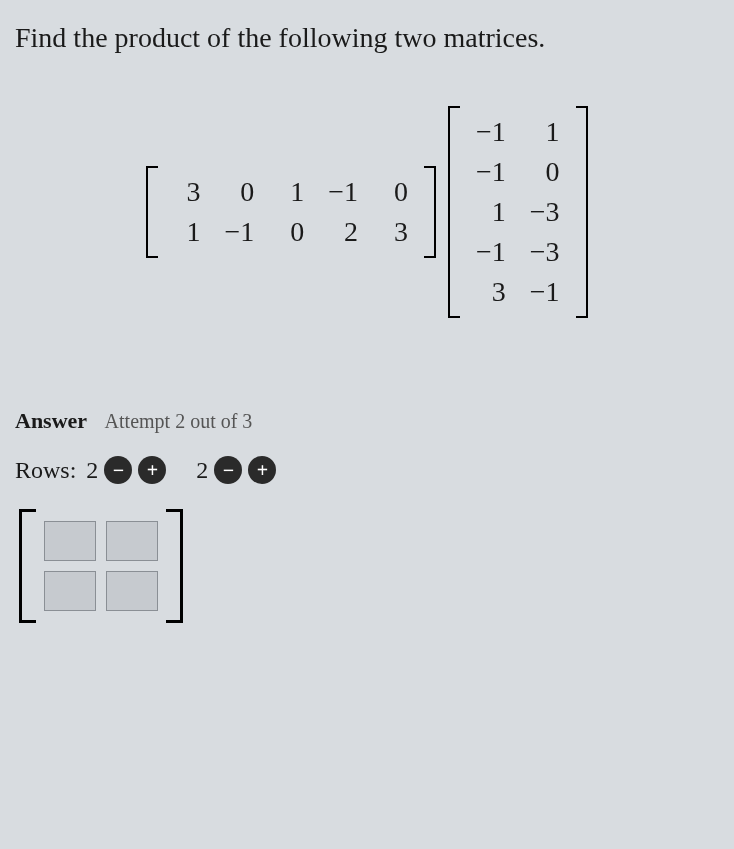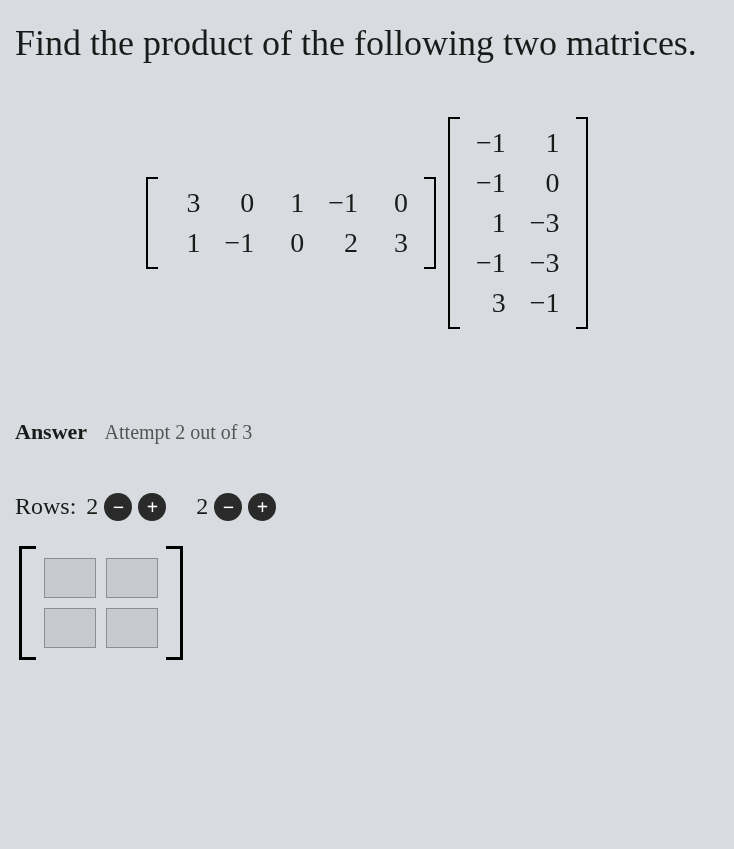--- a/index.html
+++ b/index.html
@@ -6,21 +6,21 @@
     margin: 0;
     padding: 20px 15px;
     font-family: Georgia, 'Times New Roman', serif;
     background: #d8dce0;
     color: #1a1a1a;
     width: 734px;
     height: 849px;
     box-sizing: border-box;
   }
   .question {
-    font-size: 36px;
+    font-size: 28px;
     line-height: 1.3;
     margin-bottom: 50px;
   }
   .matrices-row {
     display: flex;
     justify-content: center;
     align-items: center;
     gap: 12px;
     margin-bottom: 90px;
   }
@@ -43,21 +43,21 @@
   }
   .matrix-body .cell {
     text-align: right;
     padding: 4px 12px;
     min-width: 26px;
   }
   .m1 .matrix-body { grid-template-columns: repeat(5, auto); }
   .m2 .matrix-body { grid-template-columns: repeat(2, auto); }
   .answer-line {
     font-size: 22px;
-    margin-bottom: 48px;
+    margin-bottom: 22px;
   }
   .answer-label { font-weight: bold; }
   .attempt { color: #555; margin-left: 12px; font-size:20px;}
   .controls-row {
     display: flex;
     align-items: flex-end;
     gap: 30px;
     font-size: 24px;
     margin-bottom: 25px;
   }

